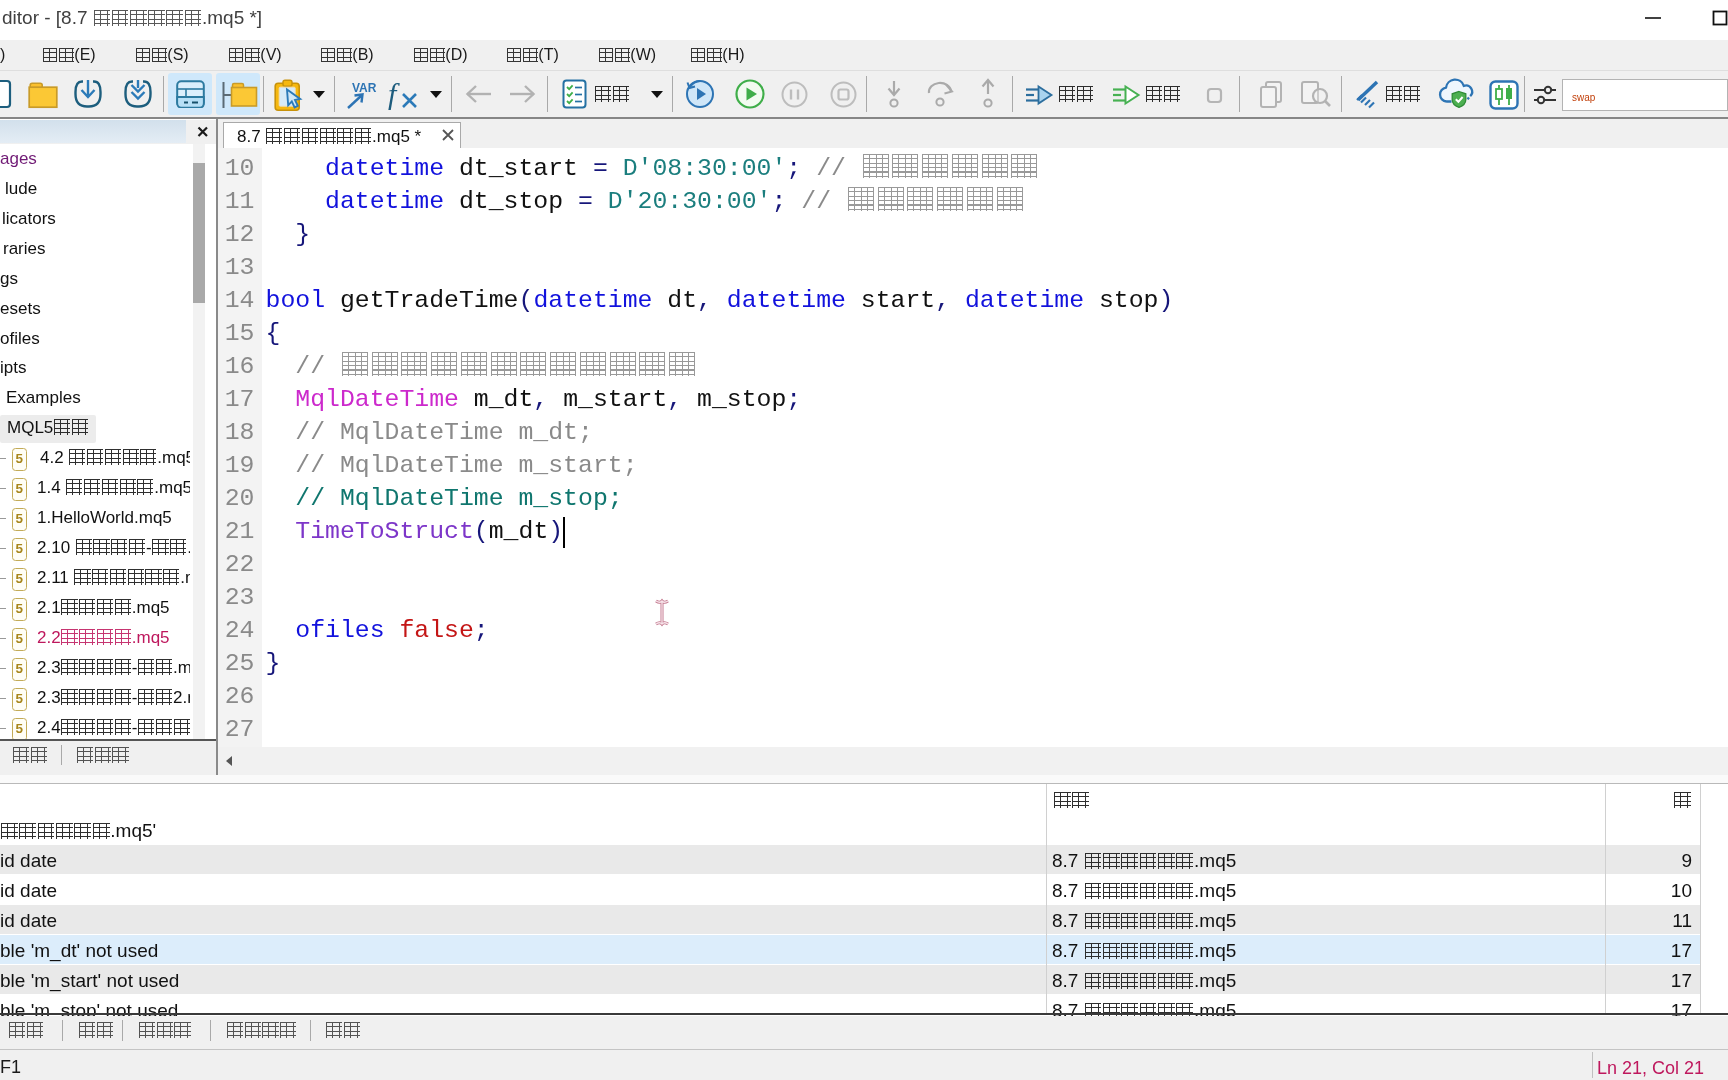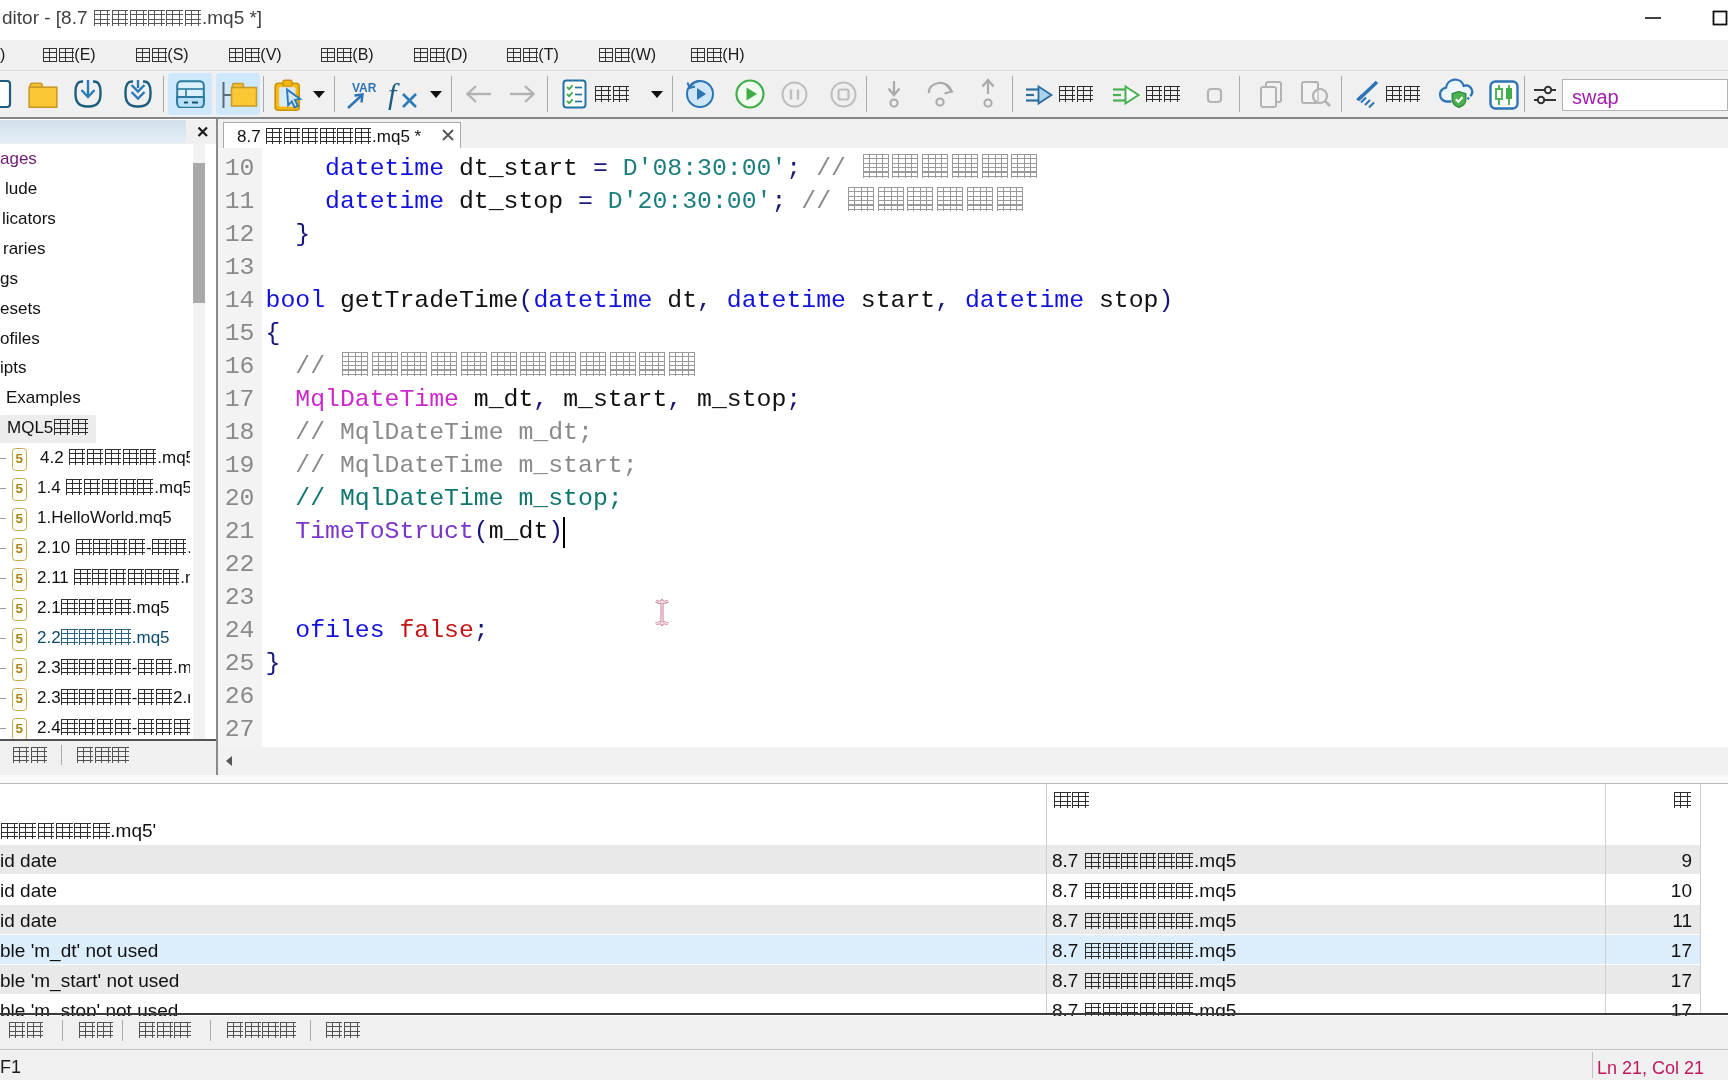--- a/index.html
+++ b/index.html
@@ -197,21 +197,21 @@
 <line x1="20" y1="5" x2="20" y2="25" stroke="#3fae49" stroke-width="1.8"></line>
 <rect x="17" y="8" width="6" height="11" fill="#3fae49"></rect>
   </svg>
 <svg style="position:absolute;left:1532px;top:83px" width="26" height="24" viewBox="0 0 26 24">
     <line x1="2" y1="7" x2="24" y2="7" stroke="#333" stroke-width="2"></line>
     <circle cx="16" cy="7" r="3.2" fill="#f0f0f0" stroke="#333" stroke-width="2"></circle>
 <line x1="2" y1="17" x2="24" y2="17" stroke="#333" stroke-width="2"></line>
     <circle cx="9" cy="17" r="3.2" fill="#f0f0f0" stroke="#333" stroke-width="2"></circle>
   </svg>
 <div class="abs" style="left:1562px;top:79px;width:166px;height:32px;background:#fff;border:1px solid #b3b3b3"></div>
-<div class="abs" style="left:1572px;top:86px;font-size:20px;color:#a21caf">swap</div>
+<div class="abs" style="left:1572px;top:92px;font-size:10px;color:#c2410c">swap</div>
 <div class="abs" style="left:0;top:119px;width:216px;height:656px;background:#fff"></div>
 <div class="abs" style="left:0;top:120px;width:216px;height:24px;background:#f0f0f0"></div>
 <div class="abs" style="left:0;top:120px;width:186px;height:23px;background:linear-gradient(#d2e0ec,#e4edf5)"></div>
 <svg style="position:absolute;left:196px;top:125px" width="14" height="14" viewBox="0 0 14 14">
     <path d="M2.5 2.5 L11 11 M11 2.5 L2.5 11" stroke="#1a1a1a" stroke-width="2.2"></path>
   </svg>
 <div class="abs" style="left:216px;top:119px;width:2px;height:656px;background:#8a8a8a"></div>
 <div class="abs" style="left:193px;top:144px;width:12px;height:595px;background:#f2f2f2"></div>
 <div class="abs" style="left:193px;top:163px;width:12px;height:140px;background:#a9a9a9"></div>
 <div class="abs" style="left:0px;top:149px;font-size:17px;color:#701a75">ages</div>
@@ -245,21 +245,21 @@
 <div class="abs" style="left:12px;top:567.5px;width:14.5px;height:23px;border:1.2px solid #c3ab58;border-radius:3.5px;background:#fffef6"></div>
 <div class="abs" style="left:12px;top:570.5px;width:14.5px;text-align:center;font-size:13.5px;font-weight:bold;color:#a8861c">5</div>
 <div class="abs" style="left:37px;top:568px;width:153px;font-size:17px;color:#111;white-space:nowrap;overflow:hidden">2.11 <i class="h h17"></i><i class="h h17"></i><i class="h h17"></i><i class="h h17"></i><i class="h h17"></i><i class="h h17"></i>.mq5</div>
 <div class="abs" style="left:0;top:608px;width:6px;height:1px;background:#999"></div>
 <div class="abs" style="left:12px;top:597.5px;width:14.5px;height:23px;border:1.2px solid #c3ab58;border-radius:3.5px;background:#fffef6"></div>
 <div class="abs" style="left:12px;top:600.5px;width:14.5px;text-align:center;font-size:13.5px;font-weight:bold;color:#a8861c">5</div>
 <div class="abs" style="left:37px;top:598px;width:153px;font-size:17px;color:#111;white-space:nowrap;overflow:hidden">2.1<i class="h h17"></i><i class="h h17"></i><i class="h h17"></i><i class="h h17"></i>.mq5</div>
 <div class="abs" style="left:0;top:638px;width:6px;height:1px;background:#999"></div>
 <div class="abs" style="left:12px;top:627.5px;width:14.5px;height:23px;border:1.2px solid #c3ab58;border-radius:3.5px;background:#fffef6"></div>
 <div class="abs" style="left:12px;top:630.5px;width:14.5px;text-align:center;font-size:13.5px;font-weight:bold;color:#a8861c">5</div>
-<div class="abs" style="left:37px;top:628px;width:153px;font-size:17px;color:#0c4a6e;white-space:nowrap;overflow:hidden">2.2<i class="h h17"></i><i class="h h17"></i><i class="h h17"></i><i class="h h17"></i>.mq5</div>
+<div class="abs" style="left:37px;top:628px;width:153px;font-size:17px;color:#be185d;white-space:nowrap;overflow:hidden">2.2<i class="h h17"></i><i class="h h17"></i><i class="h h17"></i><i class="h h17"></i>.mq5</div>
 <div class="abs" style="left:0;top:668px;width:6px;height:1px;background:#999"></div>
 <div class="abs" style="left:12px;top:657.5px;width:14.5px;height:23px;border:1.2px solid #c3ab58;border-radius:3.5px;background:#fffef6"></div>
 <div class="abs" style="left:12px;top:660.5px;width:14.5px;text-align:center;font-size:13.5px;font-weight:bold;color:#a8861c">5</div>
 <div class="abs" style="left:37px;top:658px;width:153px;font-size:17px;color:#111;white-space:nowrap;overflow:hidden">2.3<i class="h h17"></i><i class="h h17"></i><i class="h h17"></i><i class="h h17"></i>-<i class="h h17"></i><i class="h h17"></i>.mq5</div>
 <div class="abs" style="left:0;top:698px;width:6px;height:1px;background:#999"></div>
 <div class="abs" style="left:12px;top:687.5px;width:14.5px;height:23px;border:1.2px solid #c3ab58;border-radius:3.5px;background:#fffef6"></div>
 <div class="abs" style="left:12px;top:690.5px;width:14.5px;text-align:center;font-size:13.5px;font-weight:bold;color:#a8861c">5</div>
 <div class="abs" style="left:37px;top:688px;width:153px;font-size:17px;color:#111;white-space:nowrap;overflow:hidden">2.3<i class="h h17"></i><i class="h h17"></i><i class="h h17"></i><i class="h h17"></i>-<i class="h h17"></i><i class="h h17"></i>2.mq5</div>
 <div class="abs" style="left:0;top:728px;width:6px;height:1px;background:#999"></div>
 <div class="abs" style="left:12px;top:717.5px;width:14.5px;height:23px;border:1.2px solid #c3ab58;border-radius:3.5px;background:#fffef6"></div>

